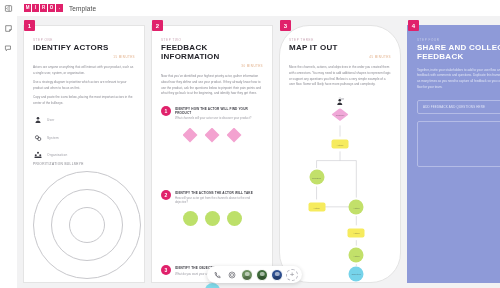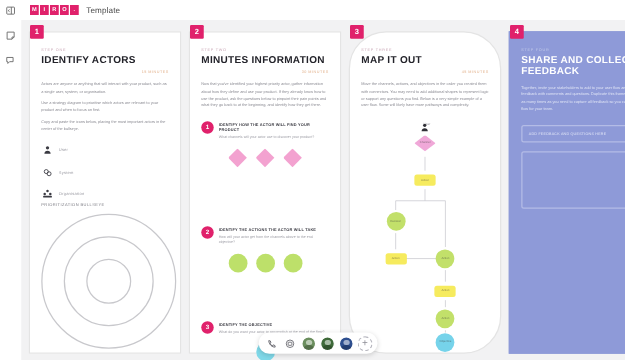--- a/index.html
+++ b/index.html
@@ -273,21 +273,21 @@
           <div class="ring r2"></div>
           <div class="ring r3"></div>
         </div>
       </div>
     </div>
 
     <div class="panel" style="left:134px; top:9px; width:122px; height:258px;">
       <div class="panel-num">2</div>
       <div class="panel-inner">
         <div class="eyebrow">STEP TWO</div>
-        <div class="panel-title">MINUTES INFORMATION</div>
+        <div class="panel-title">FEEDBACK INFORMATION</div>
         <div class="title-rule">30 MINUTES</div>
         <div class="body-text">
           <p>Now that you've identified your highest priority actor, gather information about how they define and use your product. If they already know how to use the product, ask the questions below to pinpoint their pain points and what they go back to at the beginning, and identify how they get there.</p>
         </div>
 
         <div class="step">
           <div class="step-dot">1</div>
           <div class="step-txt">
             <div class="step-head">IDENTIFY HOW THE ACTOR WILL FIND YOUR PRODUCT</div>
             <div class="step-sub">What channels will your actor use to discover your product?</div>

